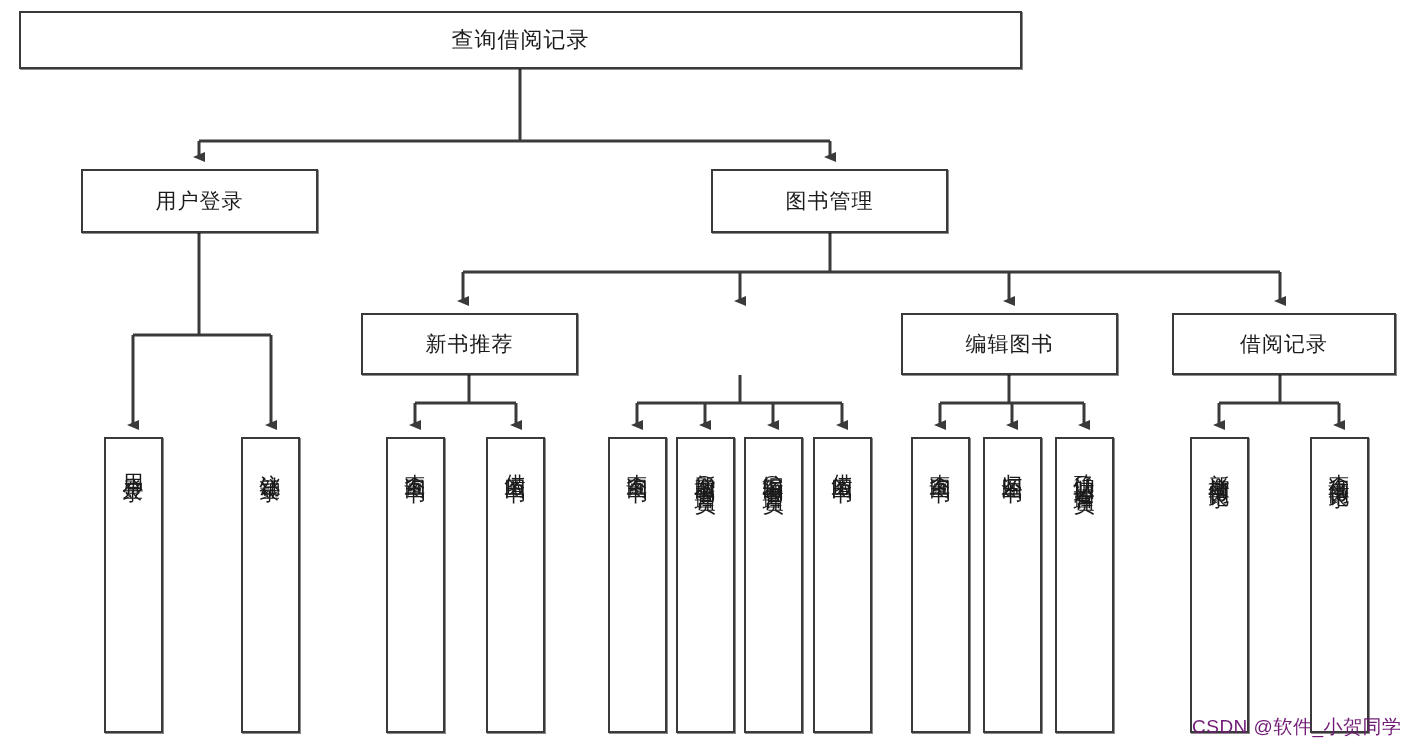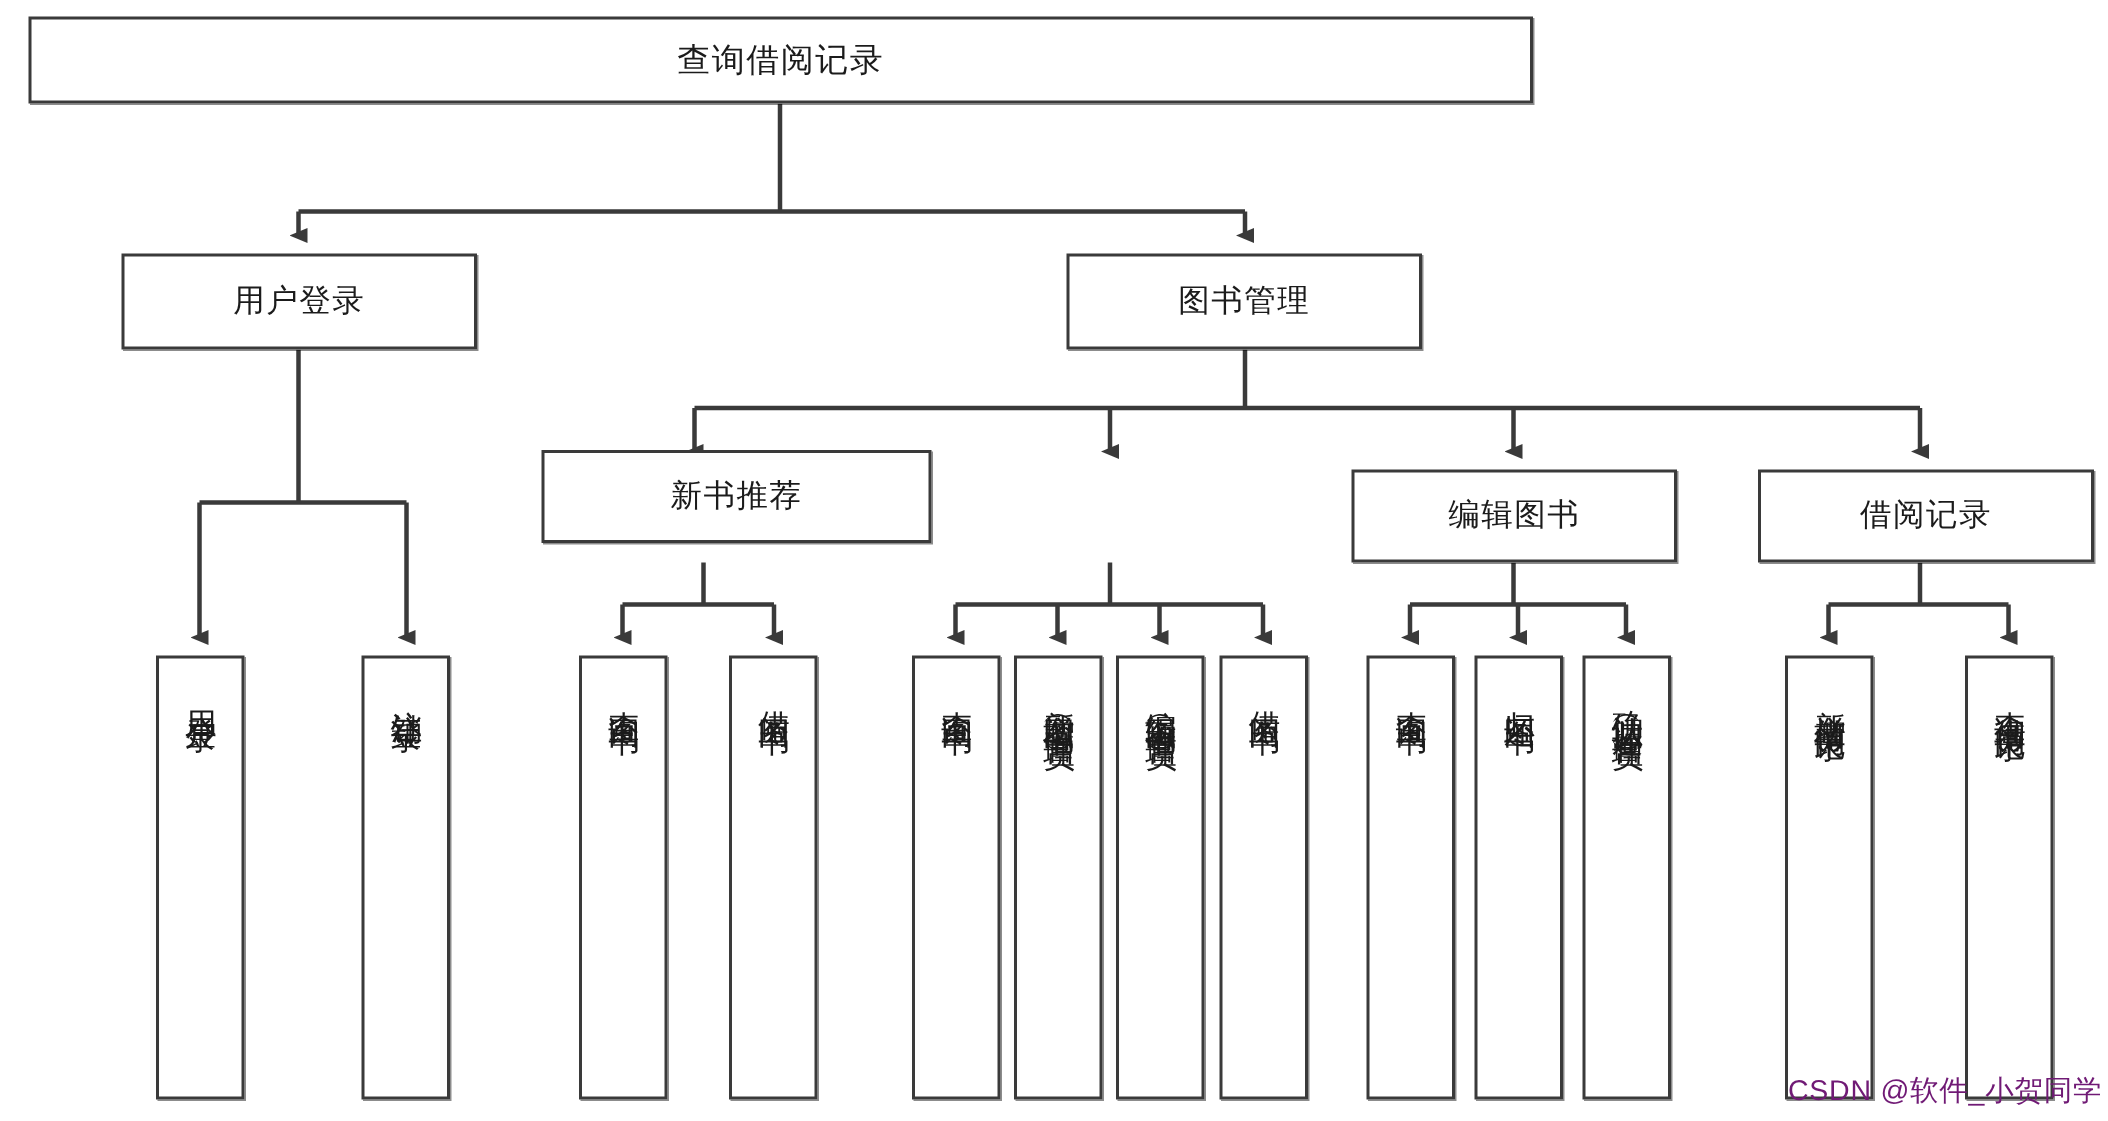--- a/index.html
+++ b/index.html
@@ -128,21 +128,21 @@
     <span class="label">查询借阅记录</span>
   </div>
 
   <div class="node" style="left:81px; top:169px; width:237px; height:64px;">
     <span class="label">用户登录</span>
   </div>
   <div class="node" style="left:711px; top:169px; width:237px; height:64px;">
     <span class="label">图书管理</span>
   </div>
 
-  <div class="node" style="left:361px; top:300px; width:260px; height:62px;">
+  <div class="node" style="left:361px; top:313px; width:217px; height:62px;">
     <span class="label">新书推荐</span>
   </div>
   <div class="node" style="left:901px; top:313px; width:217px; height:62px;">
     <span class="label">编辑图书</span>
   </div>
   <div class="node" style="left:1172px; top:313px; width:224px; height:62px;">
     <span class="label">借阅记录</span>
   </div>
 
   <div class="node vertical" style="left:104px; top:437px; width:59px; height:296px;">

